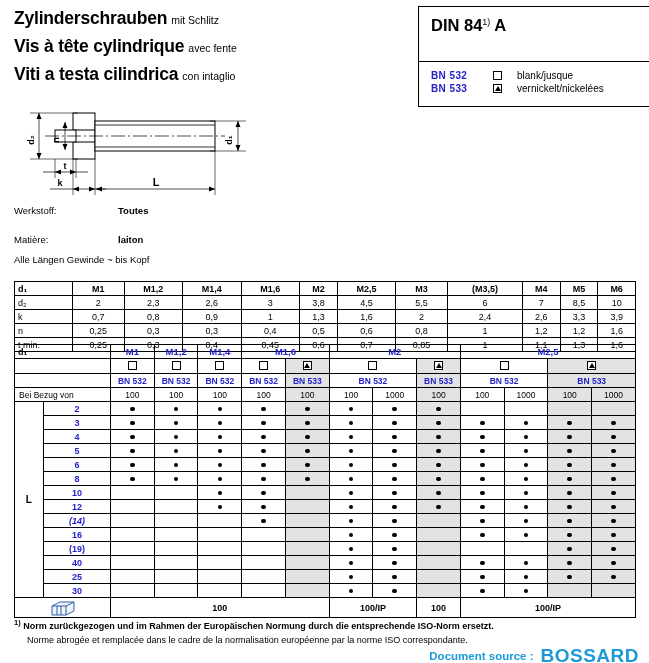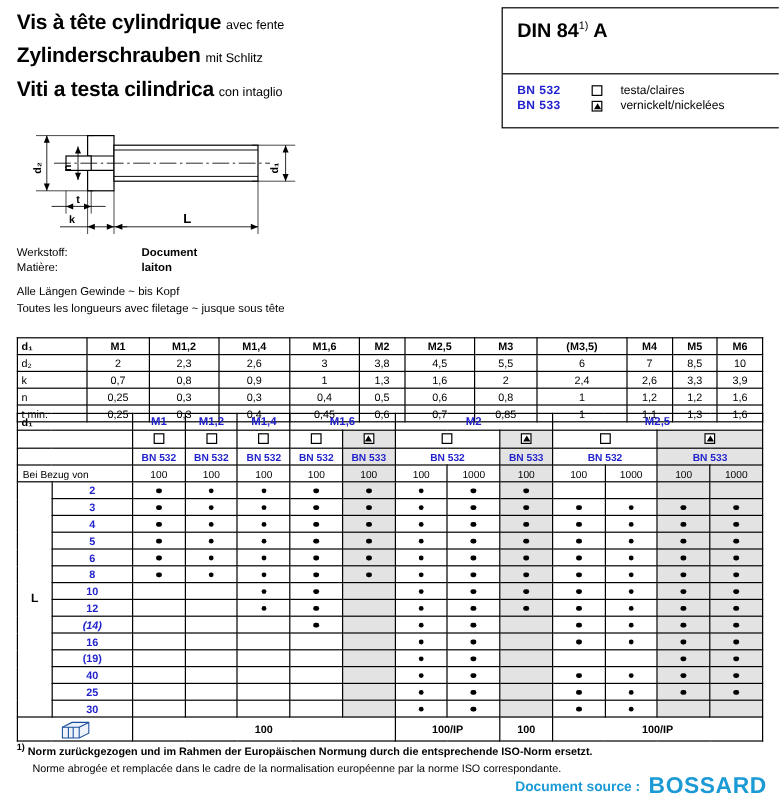--- a/index.html
+++ b/index.html
@@ -48,21 +48,21 @@
     border-left: 3.2px solid transparent; border-right: 3.2px solid transparent;
     border-bottom: 5.4px solid #000;
   }
   .bn-label { font-size: 10px; }
 
   
   .drawing { position: absolute; left: 10px; top: 96px; width: 250px; height: 108px; }
 
   
   .material { position: absolute; left: 14px; top: 205px; font-size: 9.5px; }
-  .mat-grid { display: grid; grid-template-columns: 104px auto; row-gap: 2px; }
+  .mat-grid { display: grid; grid-template-columns: 104px auto; row-gap: 18px; }
   .mat-val { font-weight: bold; }
   .mat-note { margin-top: 8px; line-height: 13.5px; }
 
   
   table { border-collapse: collapse; }
   .dim-table {
     position: absolute; left: 14px; top: 281px;
     width: 622px;
     font-size: 9px;
   }
@@ -118,44 +118,44 @@
   .brand { color: #1b9ad6; font-size: 19px; font-weight: bold; letter-spacing: 0.5px; display:flex; align-items:center;}
 </style>
 </head>
 <body>
 
 <div class="page">
 
   <div class="header">
     <div class="titles">
       <div class="title-line">
-        <span class="title-main">Vis à tête cylindrique</span><span class="title-sub">avec fente</span>
+        <span class="title-main">Zylinderschrauben</span><span class="title-sub">mit Schlitz</span>
       </div>
       <div class="title-line">
-        <span class="title-main">Zylinderschrauben</span><span class="title-sub">mit Schlitz</span>
+        <span class="title-main">Vis à tête cylindrique</span><span class="title-sub">avec fente</span>
       </div>
       <div class="title-line">
         <span class="title-main">Viti a testa cilindrica</span><span class="title-sub">con intaglio</span>
       </div>
     </div>
 
     <div class="din-box">
       <div class="din-top">
         <div class="din-title">
           <span>DIN 84</span><sup>1)</sup>
           <span>A</span>
         </div>
       </div>
       <div class="din-bot">
         <div class="bn-row">
           <span class="bn-code">BN 532</span>
           <span class="bn-sym">
               <span class="sym-box"></span>
             </span>
-          <span class="bn-label">testa/claires</span>
+          <span class="bn-label">blank/jusque</span>
         </div>
         <div class="bn-row">
           <span class="bn-code">BN 533</span>
           <span class="bn-sym">
               <span class="sym-box filled"></span>
             </span>
           <span class="bn-label">vernickelt/nickelées</span>
         </div>
       </div>
     </div>
@@ -220,27 +220,26 @@
         <text x="55" y="73" text-anchor="middle">t</text>
         <text x="50" y="90" text-anchor="middle">k</text>
         <text x="146" y="90" text-anchor="middle" font-size="11">L</text>
       </g>
     </svg>
   </div>
 
   <div class="material">
     <div class="mat-grid">
       <div>Werkstoff:</div>
-      <div class="mat-val">Document</div>
+      <div class="mat-val">Toutes</div>
       <div>Matière:</div>
       <div class="mat-val">laiton</div>
     </div>
     <div class="mat-note">
       <div>Alle Längen Gewinde ~ bis Kopf</div>
-      <div>Toutes les longueurs avec filetage ~ jusque sous tête</div>
     </div>
   </div>
 
   <table class="dim-table">
     <tbody id="dim-body">
         <tr class="hdr">
           <td class="lab">d₁</td>
           <td>M1</td>
           <td>M1,2</td>
           <td>M1,4</td>

